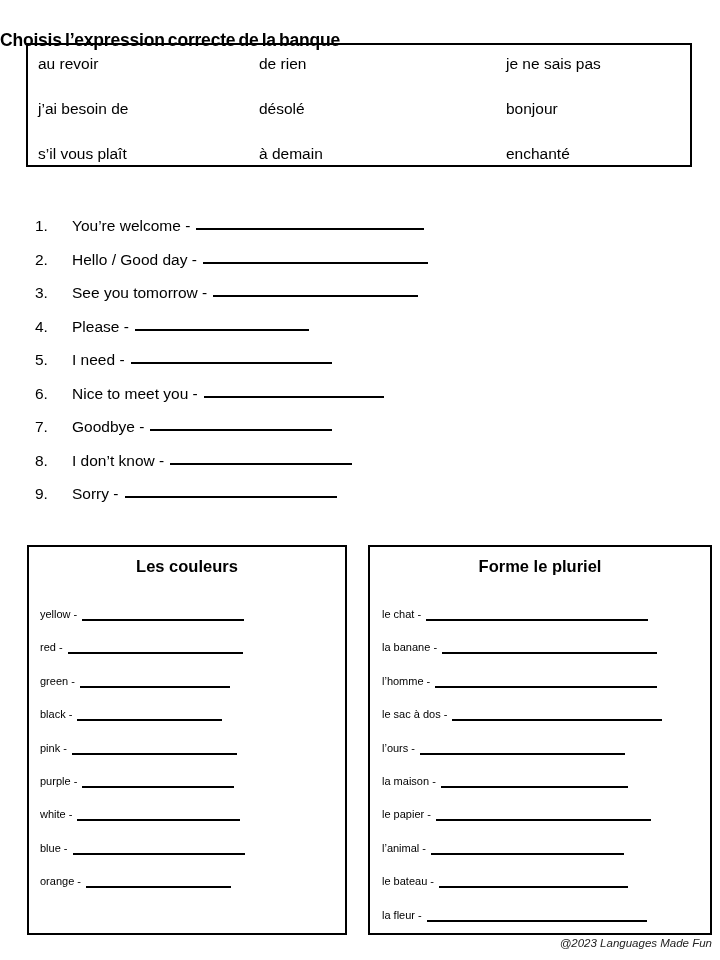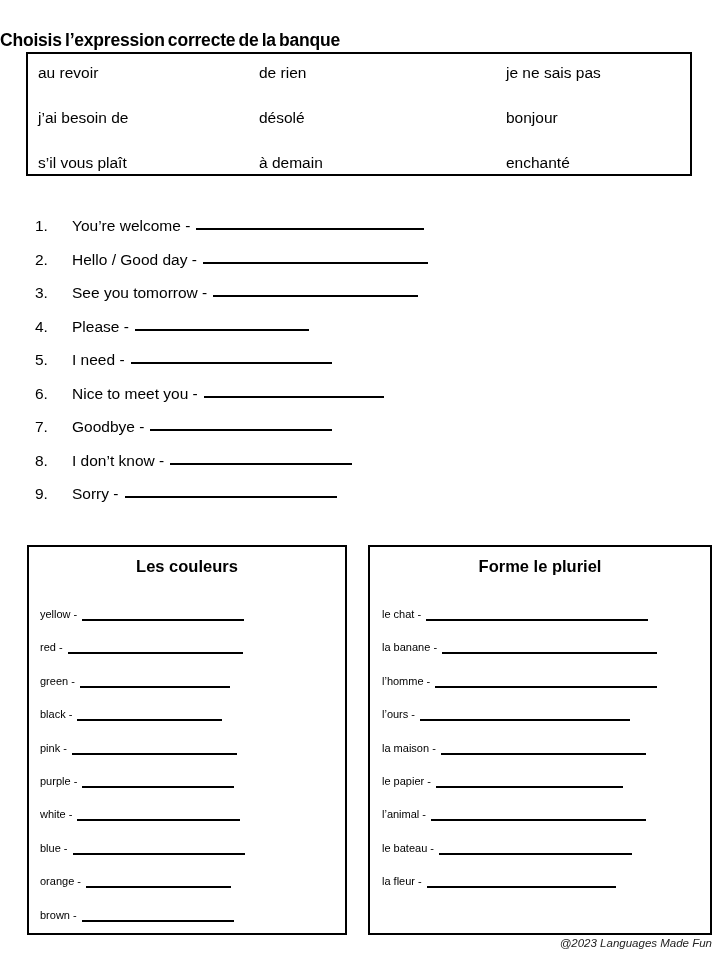--- a/index.html
+++ b/index.html
@@ -12,21 +12,21 @@
     overflow: hidden;
   }
 
   .title {
     position: absolute; top: 30px; left: 0; width: 720px;
     text-align: left; font-weight: bold; font-size: 17.5px;
     word-spacing: -1.5px; letter-spacing: -0.2px;
   }
 
   .word-bank {
-    position: absolute; left: 26px; top: 52px;
+    position: absolute; left: 26px; top: 43px;
     width: 666px; height: 124px;
     border: 2px solid #000; box-sizing: border-box;
     display: grid;
     grid-template-columns: 221px 247px 1fr;
     grid-auto-rows: 45px;
     padding: 9px 0 0 10px;
     font-size: 15.5px; line-height: 19px;
   }
 
   .match-list { position: absolute; left: 35px; top: 216px; font-size: 15.5px; }
@@ -162,30 +162,30 @@
   <div class="box-items">
     <div class="box-item"><span>yellow -</span><span class="blank"></span></div>
     <div class="box-item"><span>red -</span><span class="blank"></span></div>
     <div class="box-item"><span>green -</span><span class="blank"></span></div>
     <div class="box-item"><span>black -</span><span class="blank"></span></div>
     <div class="box-item"><span>pink -</span><span class="blank"></span></div>
     <div class="box-item"><span>purple -</span><span class="blank"></span></div>
     <div class="box-item"><span>white -</span><span class="blank"></span></div>
     <div class="box-item"><span>blue -</span><span class="blank"></span></div>
     <div class="box-item"><span>orange -</span><span class="blank"></span></div>
-    <div class="box-item"><span>brown -</span><span class="blank"></span></div>
   </div>
 </div>
 
 <div class="ex-box plural-box">
   <div class="box-title">Forme le pluriel</div>
   <div class="box-items">
     <div class="box-item"><span>le chat -</span><span class="blank"></span></div>
     <div class="box-item"><span>la banane -</span><span class="blank"></span></div>
     <div class="box-item"><span>l’homme -</span><span class="blank"></span></div>
+    <div class="box-item"><span>le sac à dos -</span><span class="blank"></span></div>
     <div class="box-item"><span>l’ours -</span><span class="blank"></span></div>
     <div class="box-item"><span>la maison -</span><span class="blank"></span></div>
     <div class="box-item"><span>le papier -</span><span class="blank"></span></div>
     <div class="box-item"><span>l’animal -</span><span class="blank"></span></div>
     <div class="box-item"><span>le bateau -</span><span class="blank"></span></div>
     <div class="box-item"><span>la fleur -</span><span class="blank"></span></div>
   </div>
 </div>
 
 <div class="footer">@2023 Languages Made Fun</div>

